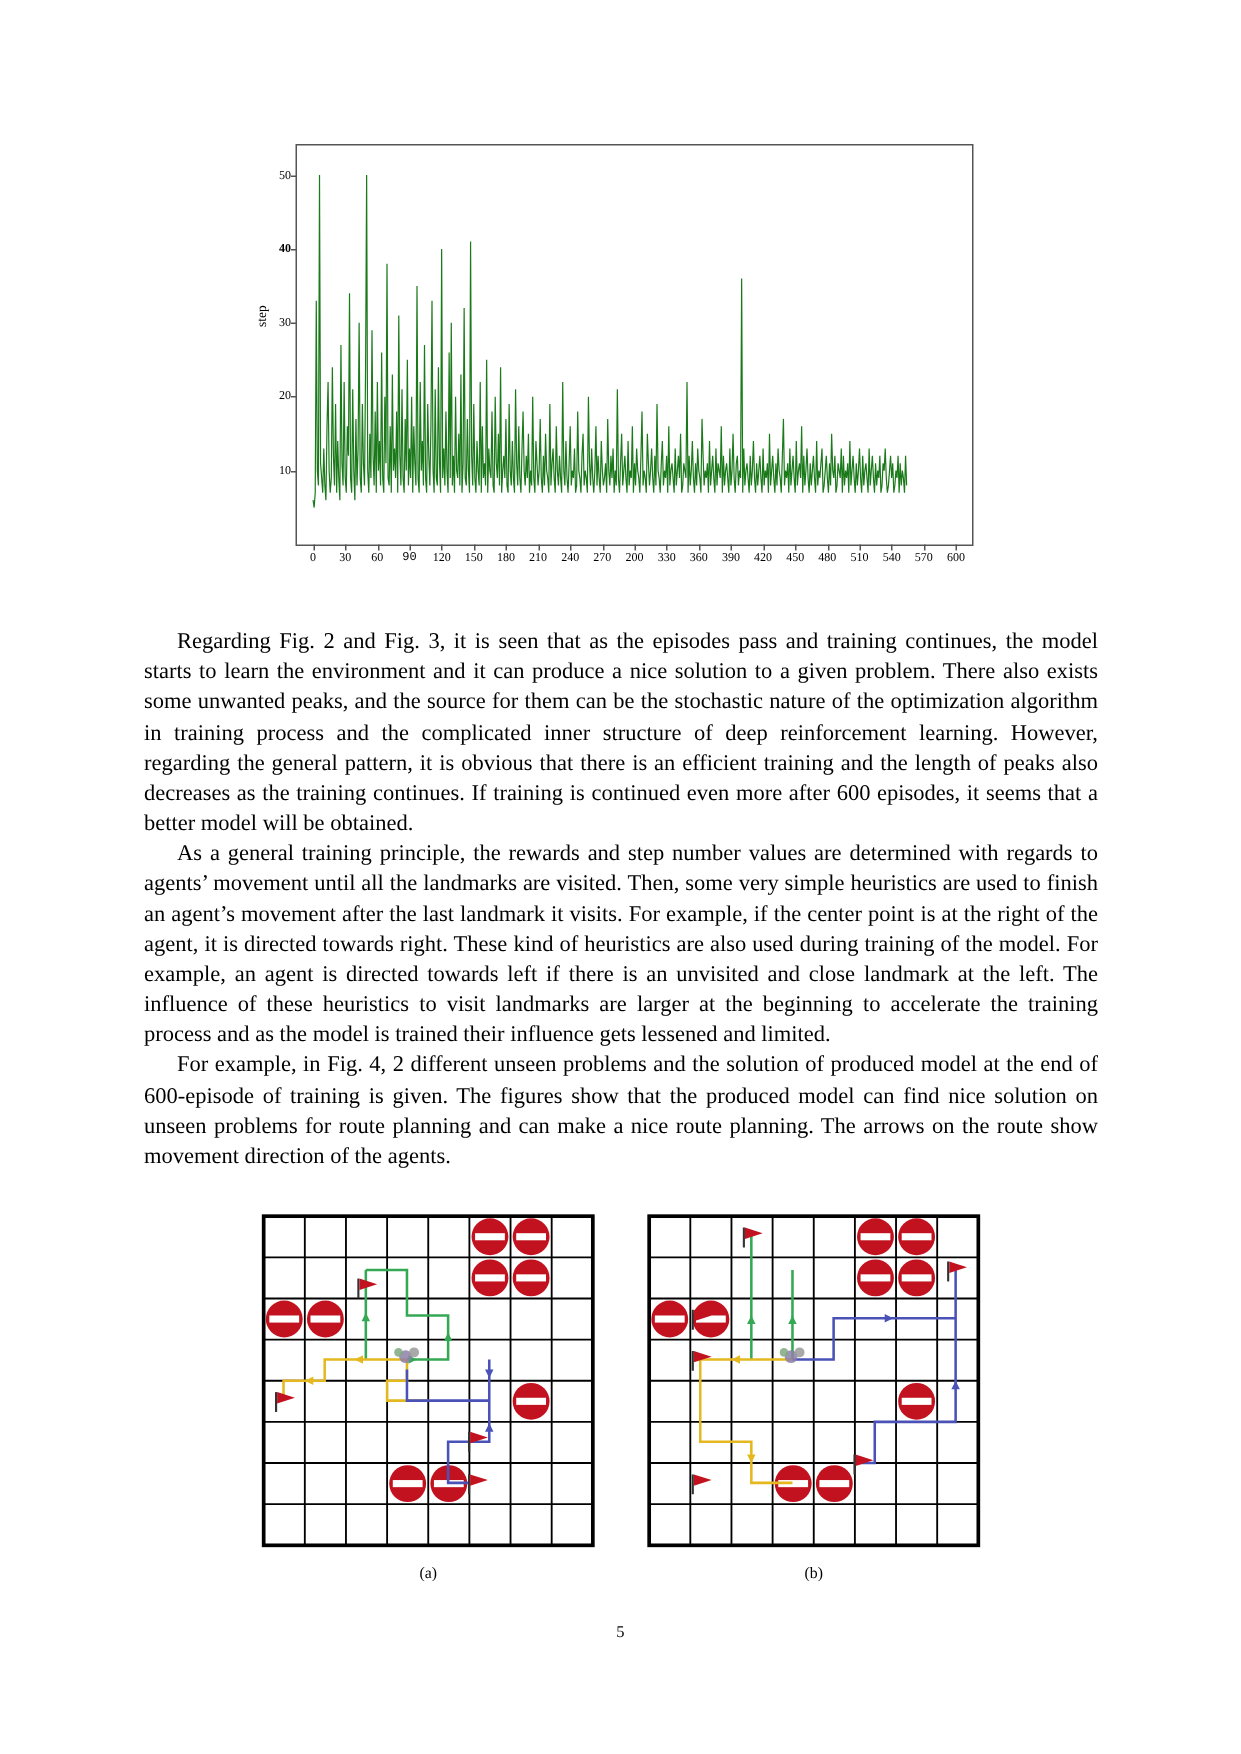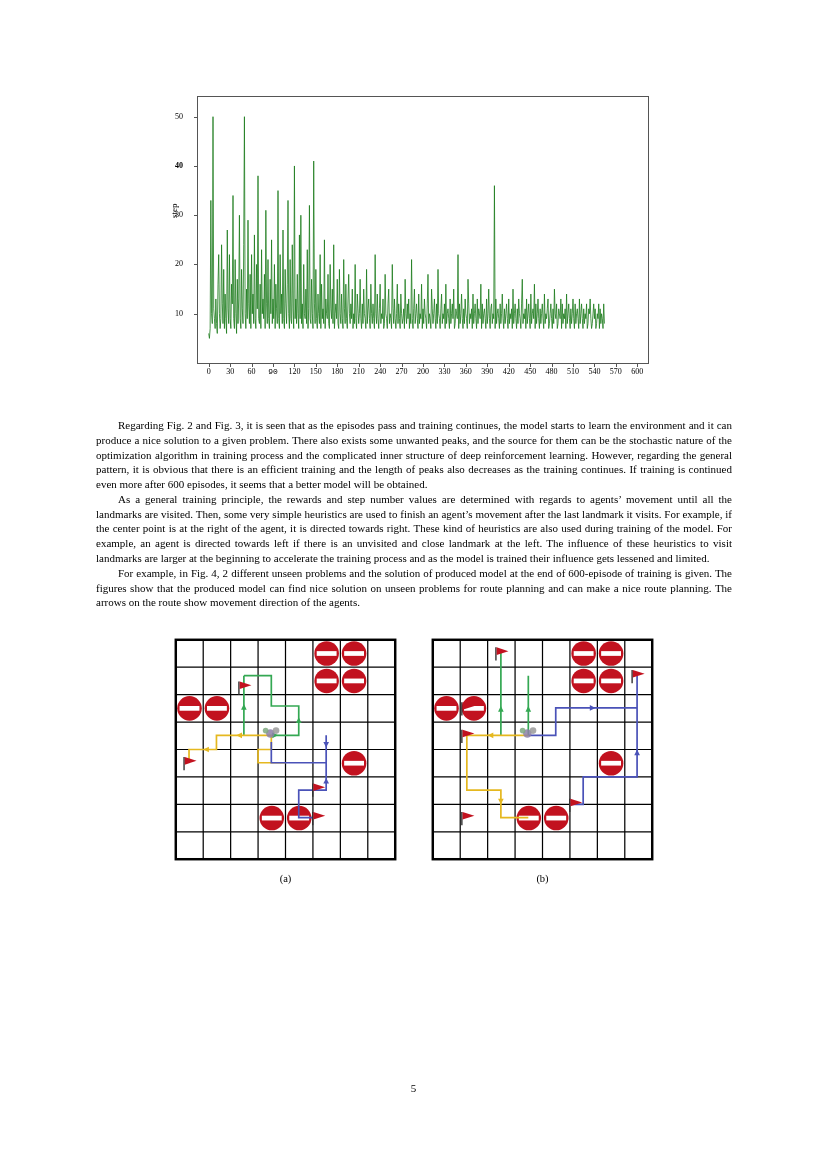--- a/index.html
+++ b/index.html
@@ -62,21 +62,21 @@
   .chart-svg {
     position: absolute;
     left: 0; top: 0;
     width: 100%;
     height: 100%;
     display: block;
   }
   .ytick {
     position: absolute;
     right: 100%;
-    margin-right: 15px;
+    margin-right: 4px;
     font-size: 8px;
     line-height: 1;
     transform: translateY(-50%);
     white-space: nowrap;
     font-family: "Liberation Serif", serif;
   }
   .ytickmark {
     position: absolute;
     left: -4px;
     width: 4px;
@@ -116,21 +116,21 @@
     margin-top: 14px;
     font-family: "Liberation Serif", serif;
   }
   .fig-caption b {
     font-weight: bold;
   }
 
   
   .body-text {
     margin-top: 20px;
-    font-size: 11px;
+    font-size: 15px;
     line-height: 1.345;
     text-align: justify;
     font-family: "Liberation Serif", serif;
   }
   .body-text p {
     margin: 0;
     text-indent: 22px;
   }
 
   

